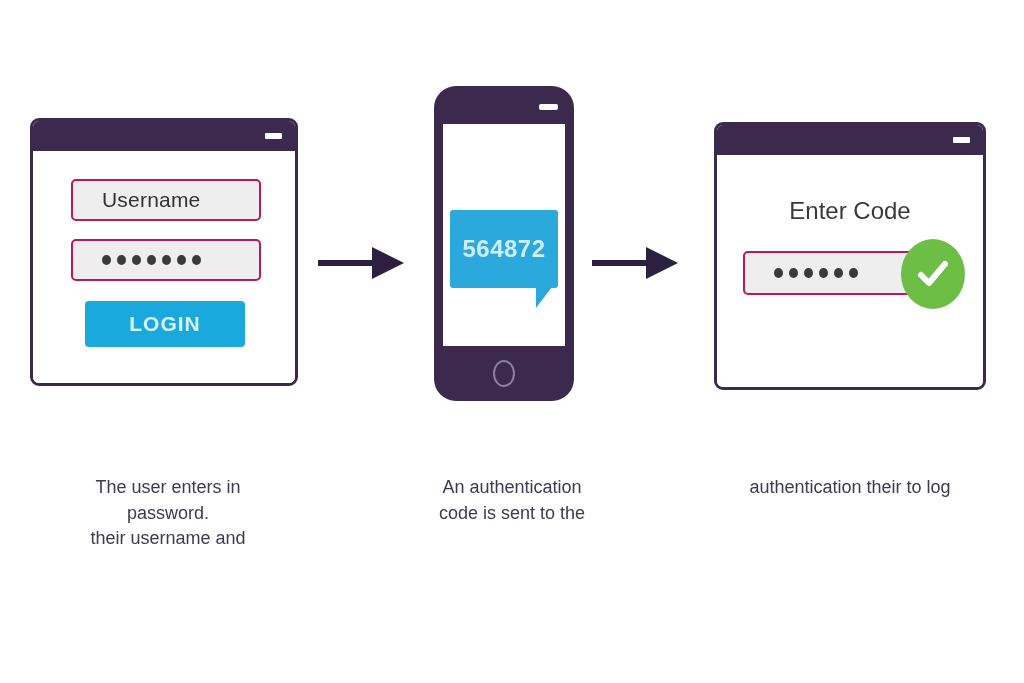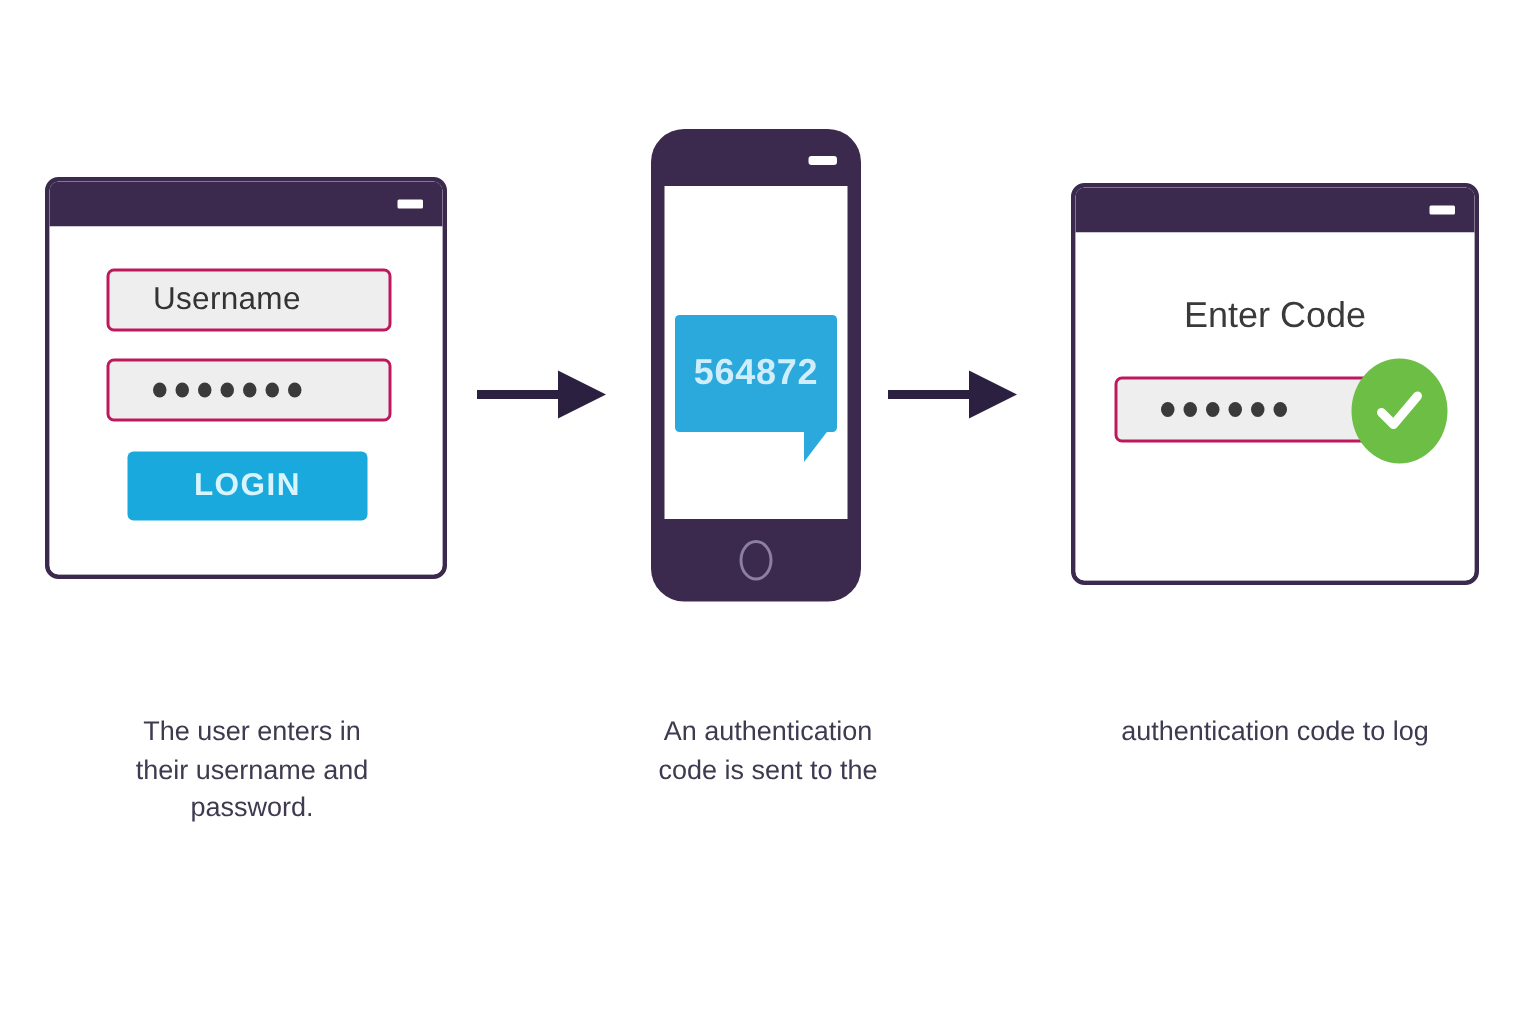--- a/index.html
+++ b/index.html
@@ -300,22 +300,22 @@
 
           <div class="login-button">LOGIN</div>
 
         </div>
       </div>
 
     </div>
 
     <div class="caption">
       <span class="caption-line">The user enters in</span>
+      <span class="caption-line">password.</span>
       <span class="caption-line">their username and</span>
-      <span class="caption-line">password.</span>
     </div>
   </div>
 
   <div class="arrow arrow-1">
     <svg width="86" height="36" viewBox="0 0 86 36" aria-hidden="true">
       <line x1="0" y1="18" x2="58" y2="18" stroke="#2b2040" stroke-width="6"></line>
       <polygon points="54,2 86,18 54,34" fill="#2b2040"></polygon>
     </svg>
   </div>
 
@@ -375,17 +375,17 @@
               <polyline points="8,21 16,29 32,10" fill="none" stroke="#ffffff" stroke-width="6" stroke-linecap="round" stroke-linejoin="round"></polyline>
             </svg>
           </div>
 
         </div>
       </div>
 
     </div>
 
     <div class="caption">
-      <span class="caption-line">authentication code to log</span>
+      <span class="caption-line">authentication their to log</span>
     </div>
   </div>
 
 </div>
 
 </body></html>

